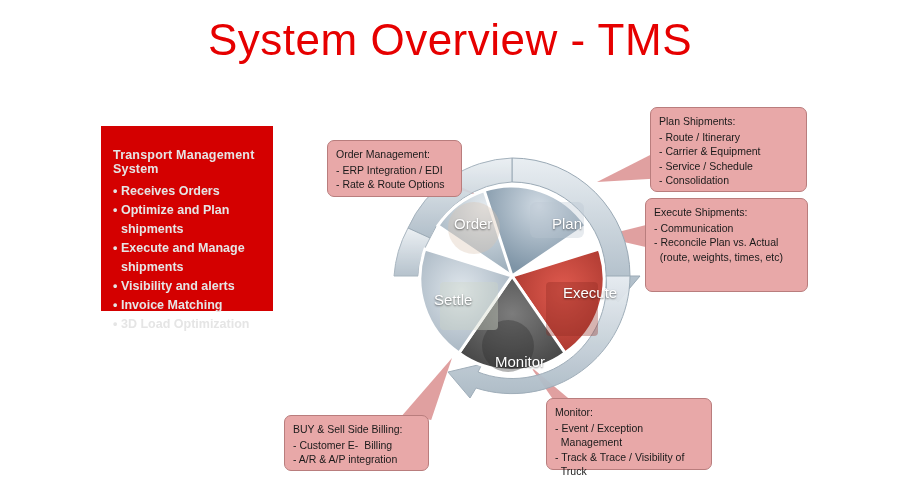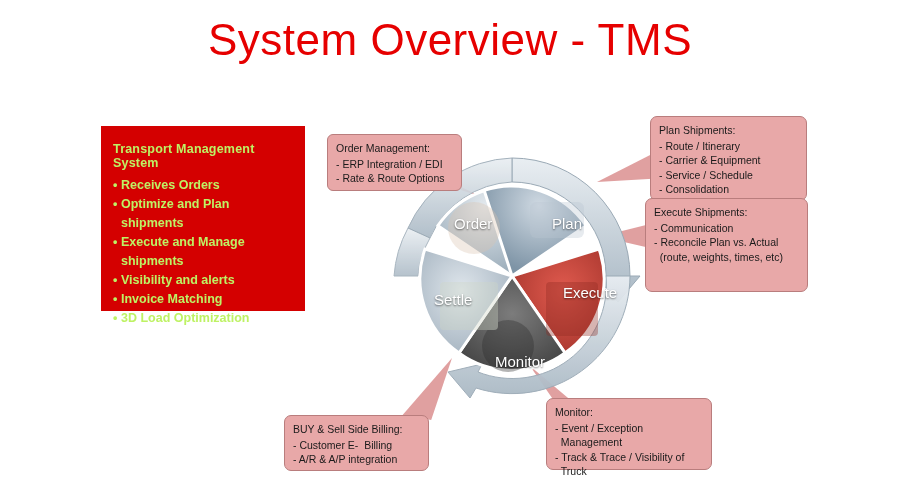--- a/index.html
+++ b/index.html
@@ -27,26 +27,26 @@
     font-weight: normal;
     letter-spacing: 0.5px;
     font-family: "Liberation Sans", sans-serif;
   }
 
   
   #tms-panel {
     position: absolute;
     left: 101px;
     top: 126px;
-    width: 204px;
+    width: 172px;
     height: 185px;
     background: #d40000;
-    color: #bef264;
+    color: #e5e5e5;
     box-sizing: border-box;
-    padding: 16px 10px 0 10px;
+    padding: 22px 10px 0 10px;
   }
   #tms-panel .panel-title {
     font-size: 12.5px;
     font-weight: bold;
     margin: 0 0 6px 2px;
     letter-spacing: 0.2px;
   }
   #tms-panel ul {
     list-style: none;
     margin: 0;
@@ -79,22 +79,22 @@
     line-height: 14.5px;
   }
   .callout .c-title {
     font-weight: normal;
     margin-bottom: 1px;
   }
   .callout .c-line {
     white-space: pre-wrap;
   }
 
-  #callout-order   { left: 327px; top: 134px; width: 135px; height: 57px; border-radius: 6px; }
-  #callout-plan    { left: 650px; top: 116px; width: 157px; height: 85px; }
+  #callout-order   { left: 327px; top: 140px; width: 135px; height: 57px; }
+  #callout-plan    { left: 650px; top: 107px; width: 157px; height: 85px; }
   #callout-execute { left: 645px; top: 198px; width: 163px; height: 94px; }
   #callout-monitor { left: 546px; top: 398px; width: 166px; height: 72px; }
   #callout-settle  { left: 284px; top: 415px; width: 145px; height: 56px; }
 
   
   .pointer {
     position: absolute;
     background: #e8a8a8;
     border: 1px solid #b97d7d;
   }

